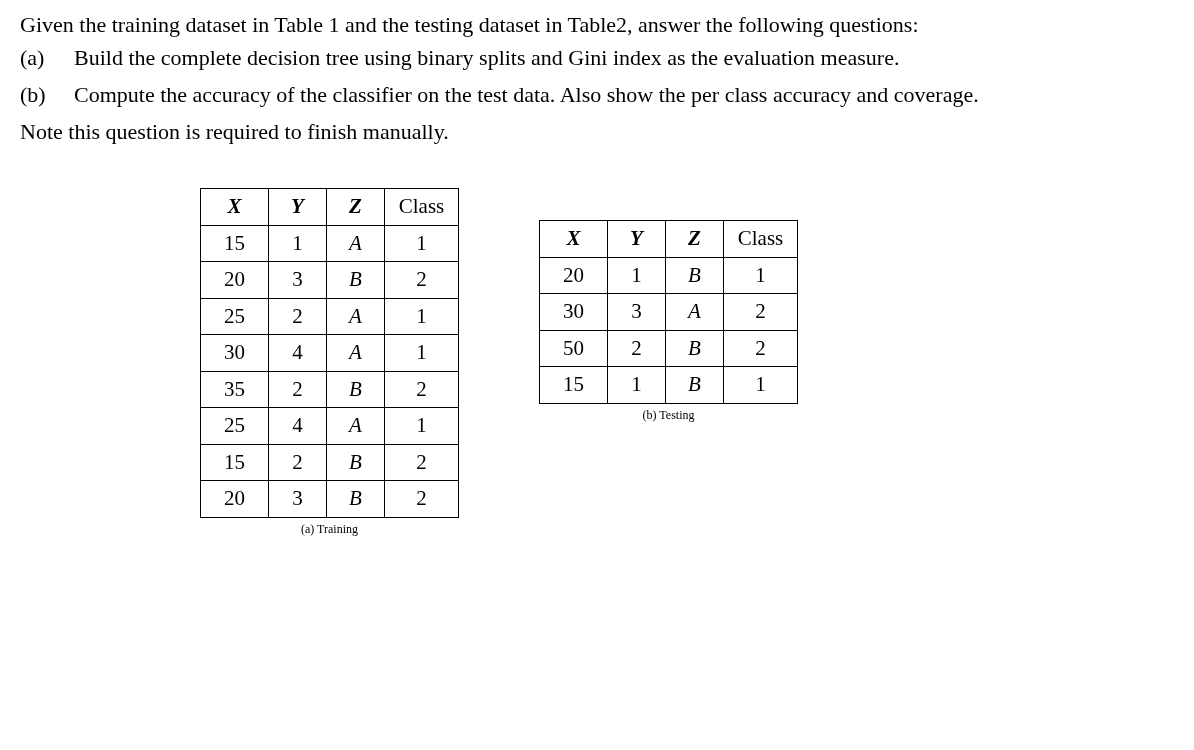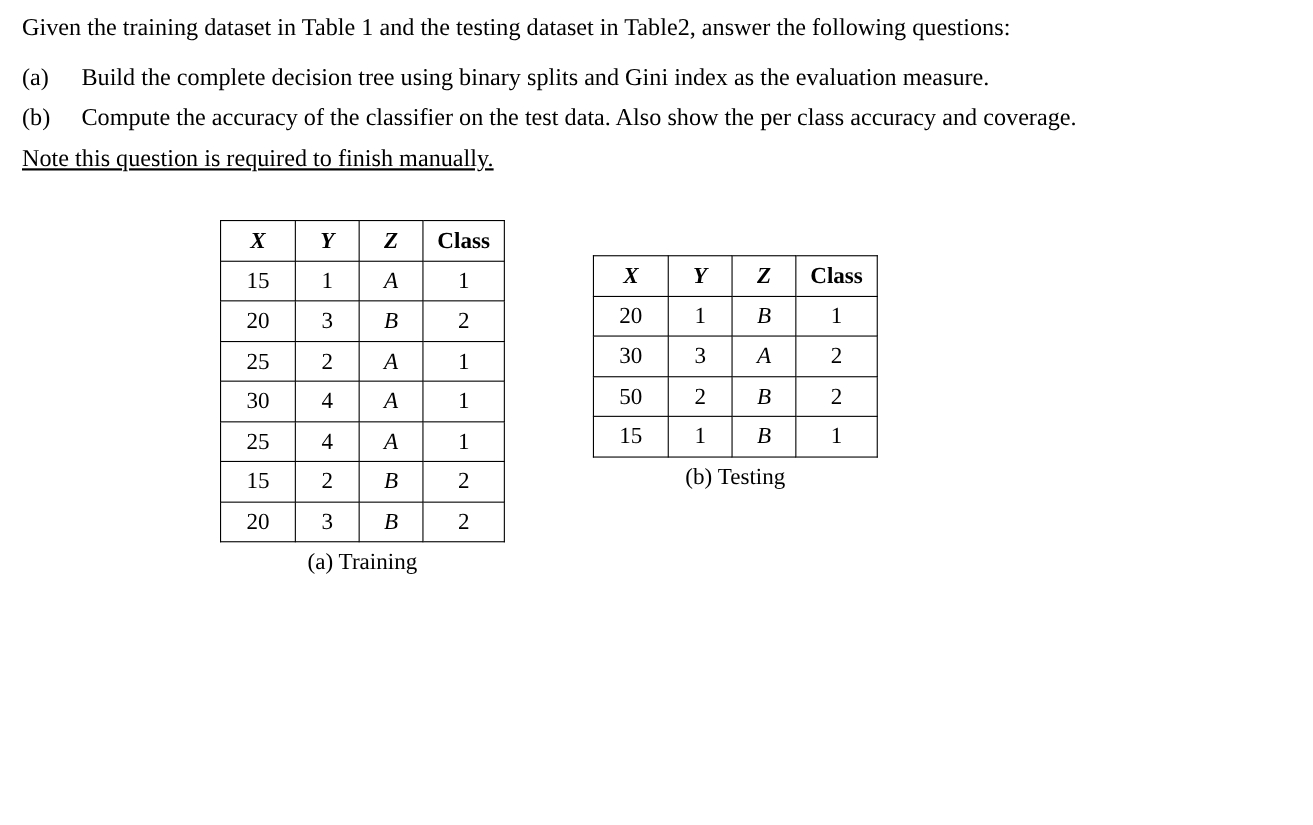--- a/index.html
+++ b/index.html
@@ -10,36 +10,35 @@
     body {
       font-family: 'Palatino Linotype', 'Book Antiqua', Palatino, serif;
       font-size: 22px;
       line-height: 1.5;
       color: #000;
       background: #fff;
       padding: 8px 20px 20px 20px;
       width: 1194px;
     }
     .question-intro {
-      margin-bottom: 12px;
+      margin-bottom: 0;
       font-family: Liberation Serif, serif;
     }
     .part {
       display: flex;
       margin-bottom: 4px;
     }
     .part-label {
       min-width: 36px;
     }
     .part-text {
       flex: 1;
       margin-left: 18px;
     }
     .note {
-      text-decoration: underline;
       margin-top: 0;
       margin-bottom: 40px;
     }
     .tables-container {
       display: flex;
       gap: 80px;
       padding-left: 180px;
       align-items: flex-start;
     }
     .table-block {
@@ -64,28 +63,28 @@
     th {
       font-style: italic;
       font-weight: bold;
     }
     .col-x { width: 68px; }
     .col-y { width: 58px; }
     .col-z { width: 58px; }
     .col-class { width: 74px; }
     .col-class-header {
       font-style: normal;
-      font-weight: bold;
+      font-weight: normal;
     }
     .z-val {
       font-style: italic;
     }
     .caption {
       font-family: 'Times New Roman', Times, serif;
-      font-size: 21px;
+      font-size: 12px;
       margin-top: 2px;
       text-align: right;
     }
   </style>
 </head>
 <body>
 
 <div class="question-intro">Given the training dataset in Table 1 and the testing dataset in Table2, answer the following questions:</div>
 
 <div class="part">
@@ -131,20 +130,26 @@
             <td class="col-z z-val">A</td>
             <td class="col-class">1</td>
           </tr>
           <tr>
             <td class="col-x">30</td>
             <td class="col-y">4</td>
             <td class="col-z z-val">A</td>
             <td class="col-class">1</td>
           </tr>
           <tr>
+            <td class="col-x">35</td>
+            <td class="col-y">2</td>
+            <td class="col-z z-val">B</td>
+            <td class="col-class">2</td>
+          </tr>
+          <tr>
             <td class="col-x">25</td>
             <td class="col-y">4</td>
             <td class="col-z z-val">A</td>
             <td class="col-class">1</td>
           </tr>
           <tr>
             <td class="col-x">15</td>
             <td class="col-y">2</td>
             <td class="col-z z-val">B</td>
             <td class="col-class">2</td>

